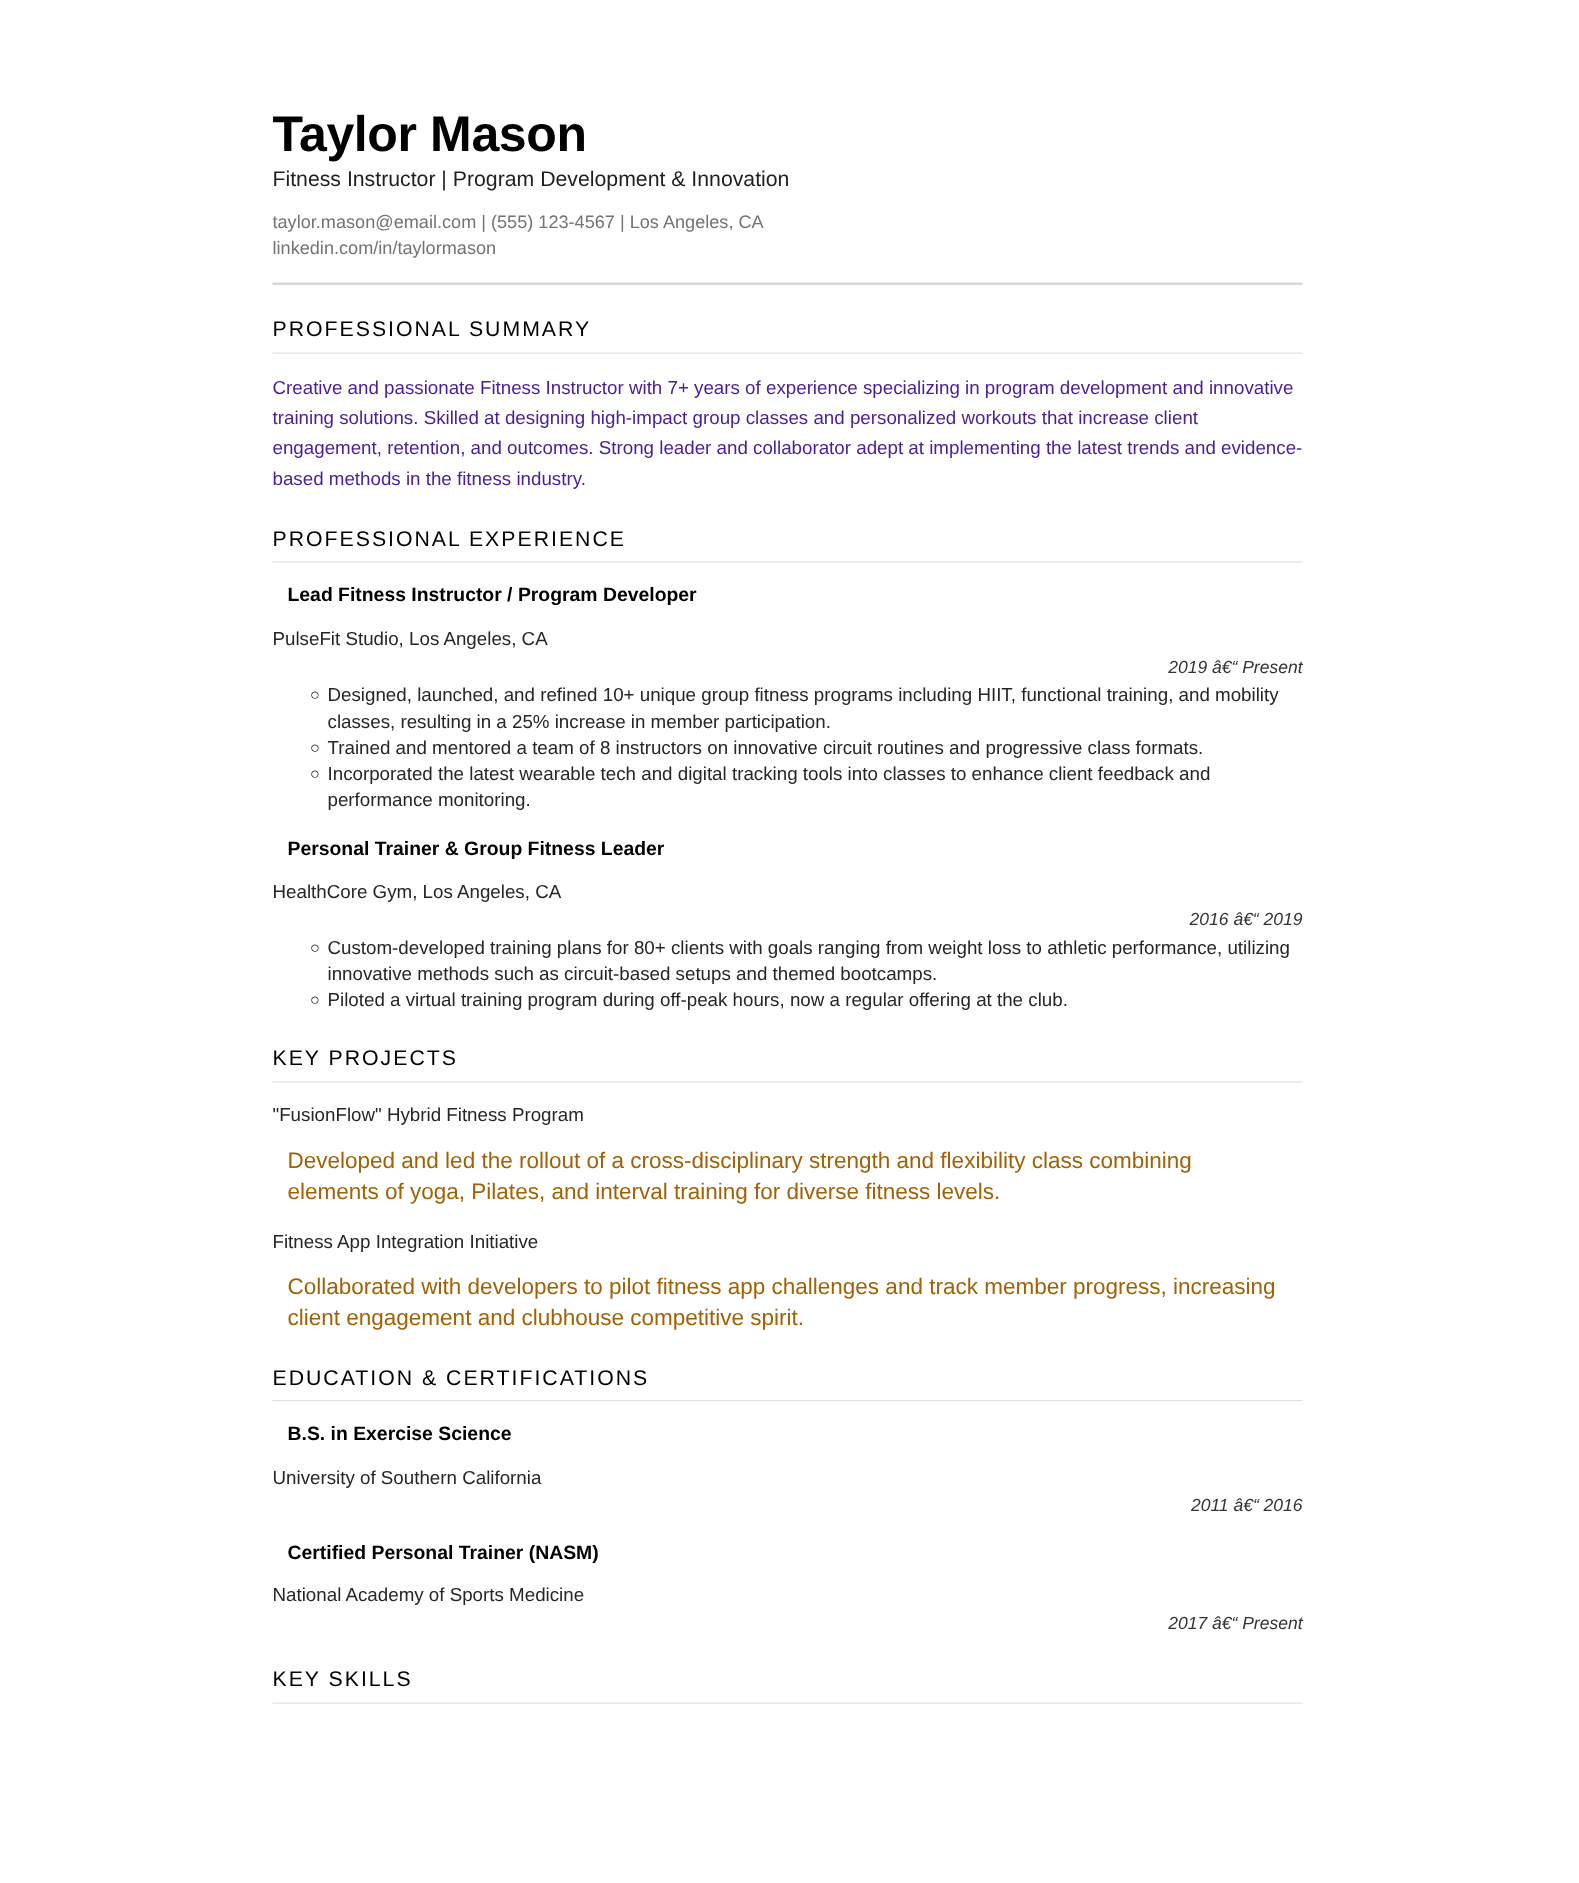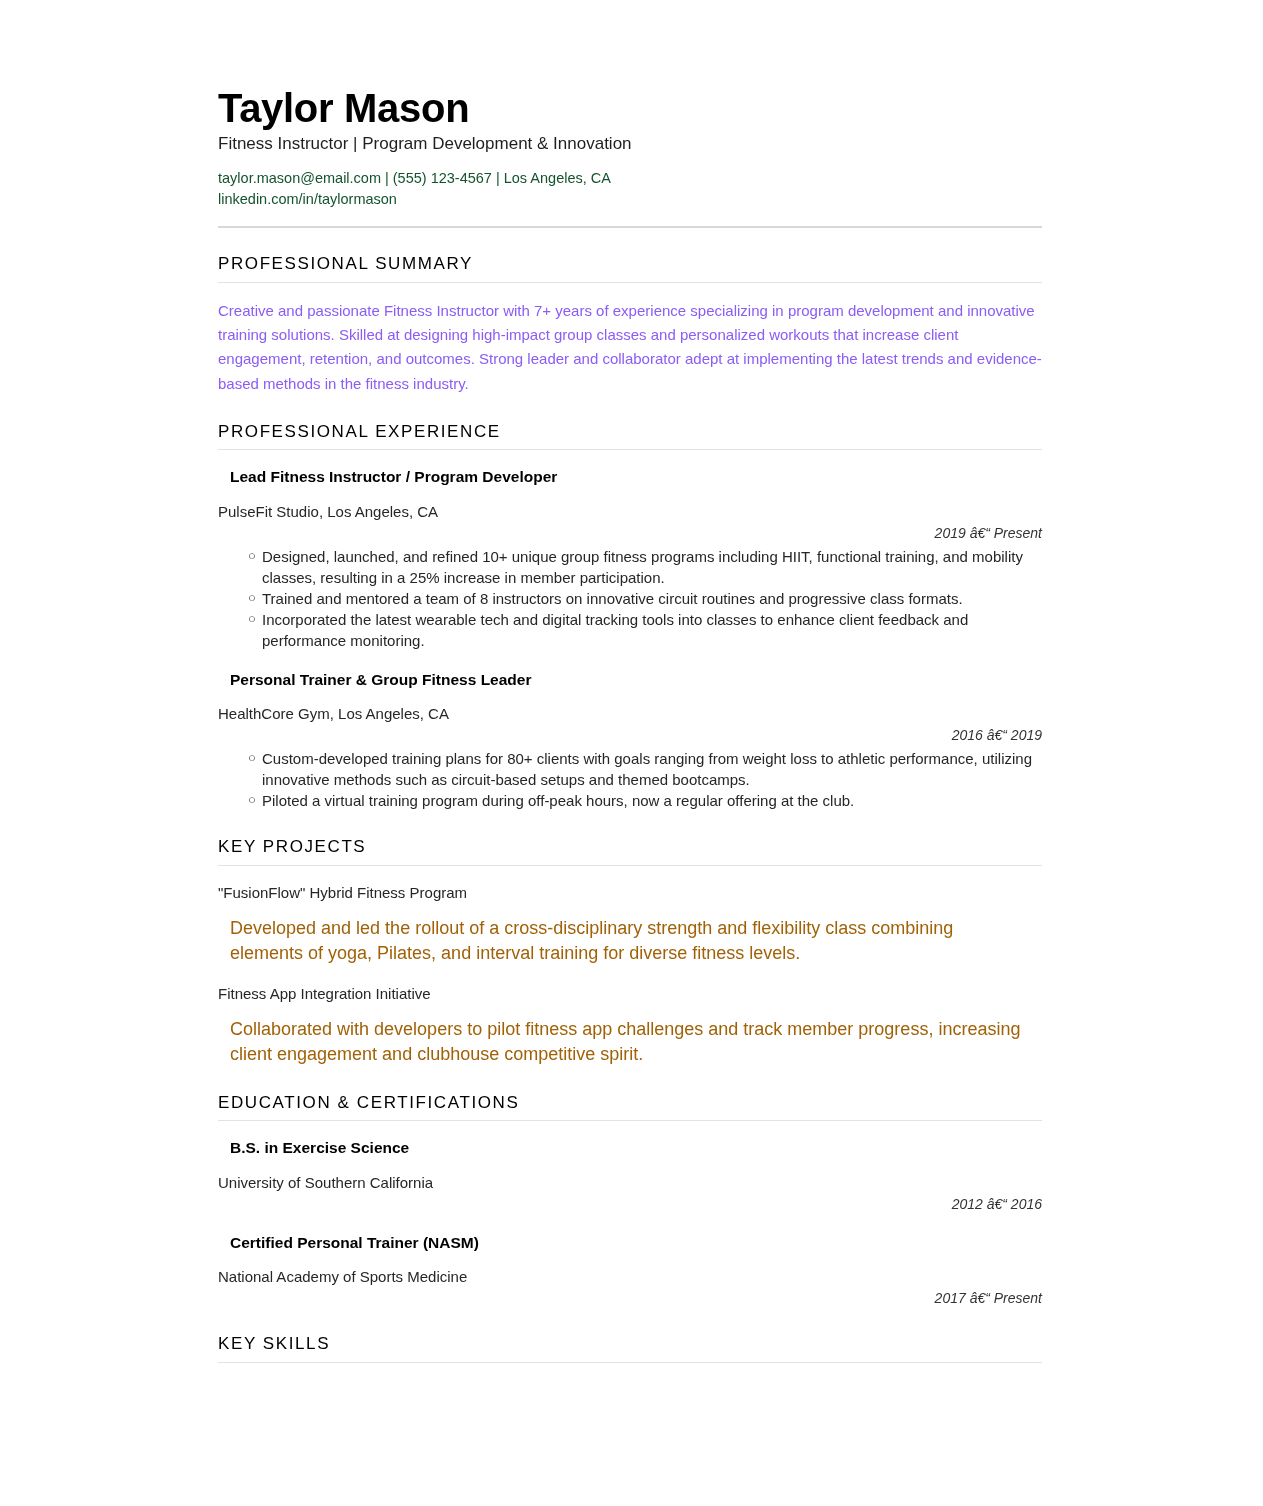--- a/index.html
+++ b/index.html
@@ -39,21 +39,21 @@
   }
   .tagline {
     font-size: 17px;
     font-weight: normal;
     color: #1f1f1f;
     line-height: 1.2;
     margin: 0 0 14px 0;
   }
   .contact-line {
     font-size: 14.5px;
-    color: #14532d;
+    color: #737373;
     line-height: 1.45;
   }
   .contact-sep {
     padding: 0 4px;
   }
   .header-rule {
     border: none;
     border-top: 2px solid #d8d8d8;
     margin: 16px 0 0 0;
     height: 0;
@@ -74,21 +74,21 @@
   }
   .section-rule {
     border: none;
     border-top: 1px solid #e2e2e2;
     margin: 0 0 16px 0;
     height: 0;
   }
 
   .summary-text {
     font-size: 15px;
-    color: #8b5cf6;
+    color: #4c1d95;
     line-height: 1.62;
     margin: 0;
   }
 
   
   .entry {
     margin-bottom: 18px;
   }
   .entry:last-child {
     margin-bottom: 0;
@@ -242,21 +242,21 @@
       </div>
     </div>
 
     <div class="section">
       <h2 class="section-title">EDUCATION &amp; CERTIFICATIONS</h2>
       <hr class="section-rule">
 
       <div class="entry">
         <div class="entry-title">B.S. in Exercise Science</div>
         <div class="entry-org">University of Southern California</div>
-        <div class="entry-dates">2012 â€“ 2016</div>
+        <div class="entry-dates">2011 â€“ 2016</div>
       </div>
 
       <div class="entry">
         <div class="entry-title">Certified Personal Trainer (NASM)</div>
         <div class="entry-org">National Academy of Sports Medicine</div>
         <div class="entry-dates">2017 â€“ Present</div>
       </div>
     </div>
 
     <div class="section">

